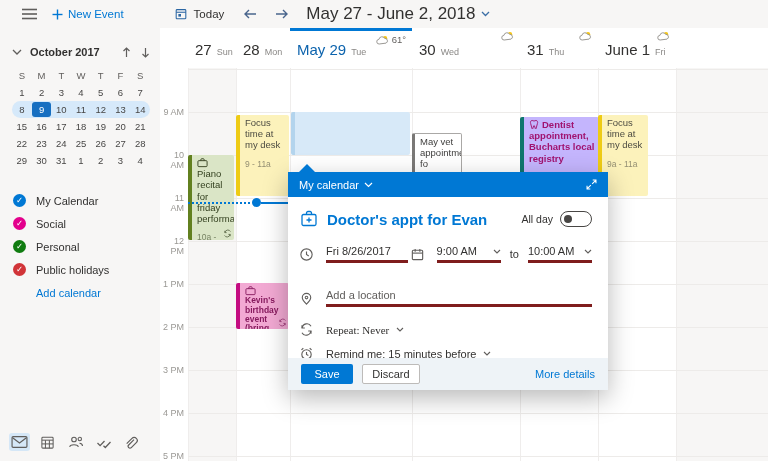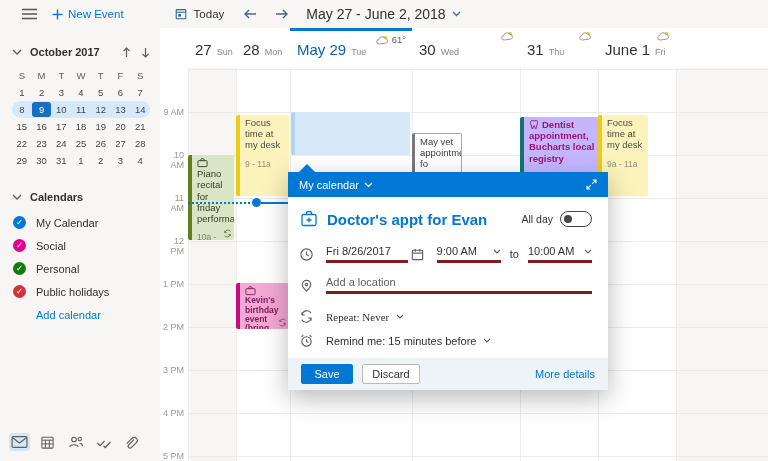--- a/index.html
+++ b/index.html
@@ -9,21 +9,21 @@
 
   
   .topbar{position:absolute;left:0;top:0;width:768px;height:28px;background:#f7f6f5;
           display:flex;align-items:center;z-index:5;}
   .tb-item{display:flex;align-items:center;cursor:pointer;}
   .hamburger{margin-left:22px;}
   .tb-newevent{margin-left:15px;color:#0078d4;font-size:11.5px;gap:5px;}
   .tb-today{margin-left:50px;gap:6px;font-size:11.5px;color:#323130;}
   .tb-arrow{margin-left:18px;color:#49658c;}
   .tb-arrow2{margin-left:16px;color:#49658c;}
-  .tb-range{margin-left:16px;font-size:14px;color:#323130;gap:6px;}
+  .tb-range{margin-left:16px;font-size:17px;color:#323130;gap:6px;}
 
   
   .sidebar{position:absolute;left:0;top:28px;width:160px;bottom:0;background:#f7f6f5;z-index:4;}
   .minical{padding:16px 10px 0 12px;}
   .mc-head{display:flex;align-items:center;height:16px;color:#323130;justify-content:space-between;}
   .mc-head .ttl{font-weight:bold;font-size:11px;margin-left:8px;}
   .mc-head .sp{flex:1;}
   .mc-head .nav{color:#605e5c;margin-left:10px;cursor:pointer;}
   #mc-grid{margin-top:7px;}
   .mc-row{display:flex;height:17px;align-items:center;}
@@ -98,21 +98,21 @@
   .allday{font-size:10.5px;margin-right:7px;color:#323130;}
   .toggle{width:30px;height:14px;border:1px solid #484644;border-radius:8px;position:relative;cursor:pointer;flex:none;}
   .toggle::after{content:"";position:absolute;left:3px;top:2.5px;width:8px;height:8px;border-radius:50%;background:#484644;}
   .icol{width:27px;flex:none;color:#605e5c;}
   .fld{border-bottom:3px solid #7f1d1d;padding-bottom:3px;display:flex;align-items:center;cursor:text;}
   .f-date{width:84px;}
   .f-time{width:66px;justify-content:space-between;cursor:pointer;}
   .dt-row{margin-top:16px;}
   .calpick{margin:0 12px 0 2px;color:#605e5c;cursor:pointer;}
   .tolbl{margin:0 9px;}
-  .loc-row{margin-top:13px;}
+  .loc-row{margin-top:26px;}
   .f-loc{flex:1;color:#605e5c;}
   .rp-row{margin-top:15px;font-family:Liberation Serif, serif;}
   .rm-row{margin-top:9px;}
   .ddl{display:flex;align-items:center;gap:7px;cursor:pointer;}
   .dlg-foot{position:absolute;left:0;right:0;bottom:0;height:32px;background:#eef3f7;
             display:flex;align-items:center;padding:0 13px;}
   .btn-save{width:52px;height:20px;background:#0078d4;color:#fff;border:none;border-radius:2px;
             font-size:11px;font-family:inherit;cursor:pointer;}
   .btn-discard{width:58px;height:20px;background:#fff;color:#323130;border:1px solid #bdbbb9;border-radius:2px;
             font-size:11px;font-family:inherit;margin-left:9px;cursor:pointer;}
@@ -239,26 +239,20 @@
             <div class="mc-cell">30</div>
             <div class="mc-cell">31</div>
             <div class="mc-cell">1</div>
             <div class="mc-cell">2</div>
             <div class="mc-cell">3</div>
             <div class="mc-cell">4</div>
           </div>
         </div>
     </div>
     <div class="cal-section">
-      <div class="cs-head">
-        <svg width="10" height="6" viewBox="0 0 10 6">
-            <path d="M1 1l4 4 4-4" fill="none" stroke="#605e5c" stroke-width="1.3"></path>
-          </svg>
-        <span>Calendars</span>
-      </div>
       <div id="cal-list">
           <div class="cal-item">
             <span class="cal-dot" style="background: rgb(0, 120, 212);">✓</span>
             <span>My Calendar</span>
           </div>
           <div class="cal-item">
             <span class="cal-dot" style="background: rgb(227, 0, 140);">✓</span>
             <span>Social</span>
           </div>
           <div class="cal-item">

